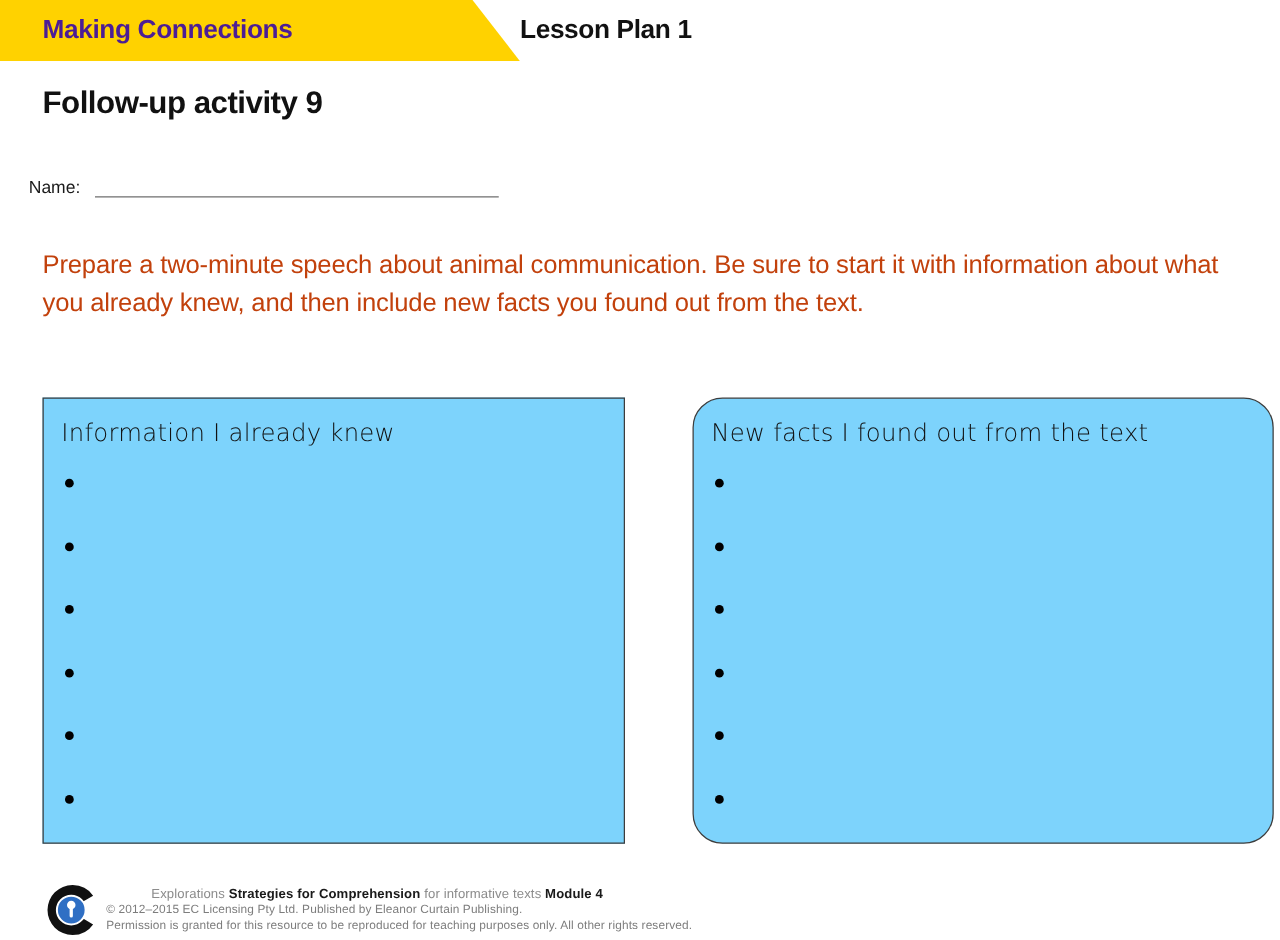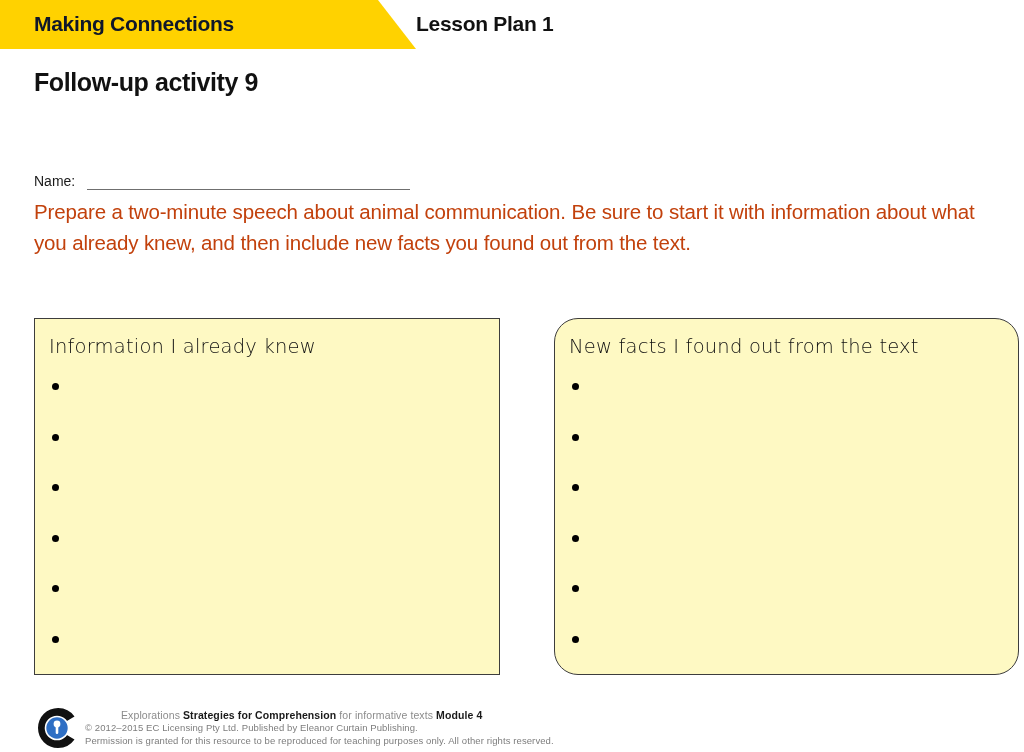--- a/index.html
+++ b/index.html
@@ -32,21 +32,21 @@
     background: #FFD200;
     clip-path: polygon(0 0, 378px 0, 416px 49px, 0 49px);
   }
   #banner-title {
     position: absolute;
     left: 34px;
     top: 12px;
     font-size: 21px;
     font-weight: bold;
     letter-spacing: -0.3px;
-    color: #0f172a;
+    color: #4c1d95;
     white-space: nowrap;
   }
   #lesson-label {
     position: absolute;
     left: 416px;
     top: 12px;
     font-size: 21px;
     font-weight: bold;
     letter-spacing: -0.3px;
     color: #111111;
@@ -61,25 +61,24 @@
     font-size: 25px;
     font-weight: bold;
     letter-spacing: -0.4px;
     color: #111111;
     white-space: nowrap;
   }
 
   
   #name-row {
     position: absolute;
-    left: 34px;
+    left: 23px;
     top: 141px;
     width: 380px;
     height: 20px;
-    margin-top: 32px;
   }
   #name-label {
     position: absolute;
     left: 0;
     top: 0;
     font-size: 14px;
     color: #1a1a1a;
     white-space: nowrap;
   }
   #name-rule {
@@ -102,21 +101,21 @@
     color: #c2410c;
     letter-spacing: -0.15px;
   }
 
   
   .answer-box {
     position: absolute;
     top: 318px;
     height: 357px;
     border: 1px solid #3d3d3d;
-    background: #fef9c3;
+    background: #7dd3fc;
     box-sizing: border-box;
   }
   #box-left  { left: 34px;  width: 466px; }
   #box-right { left: 554px; width: 465px; border-radius: 24px; }
 
   .box-heading {
     position: absolute;
     left: 14px;
     top: 16px;
     font-size: 19.5px;

